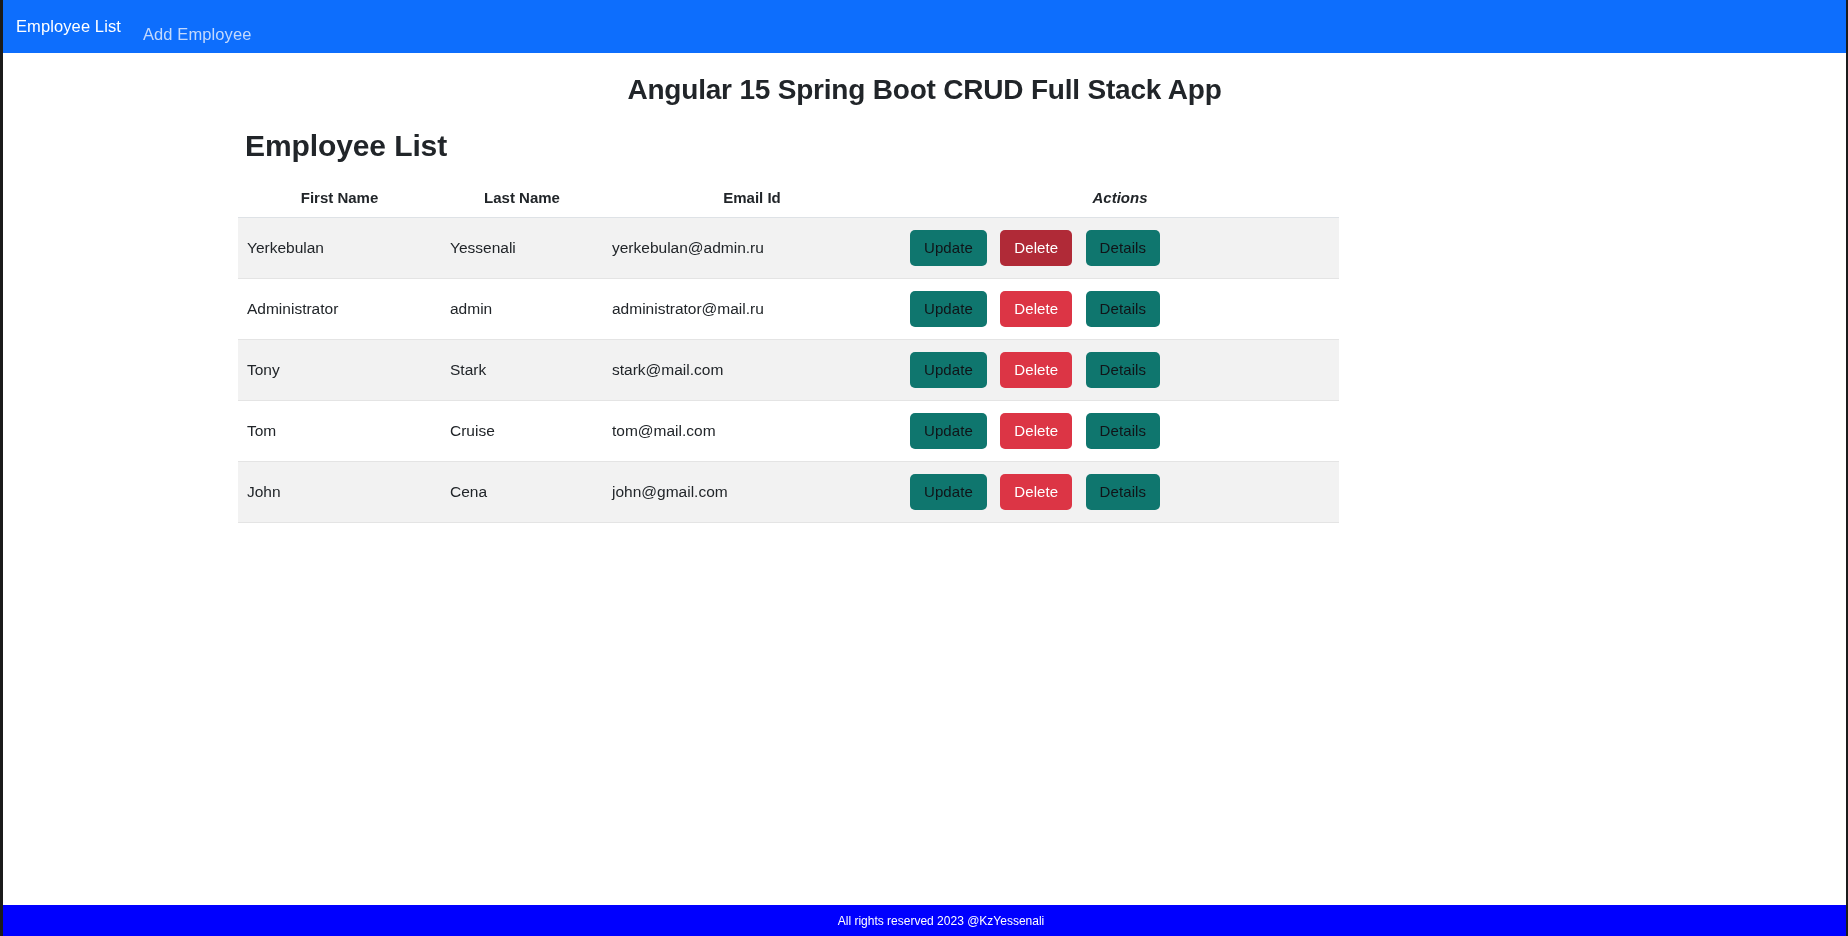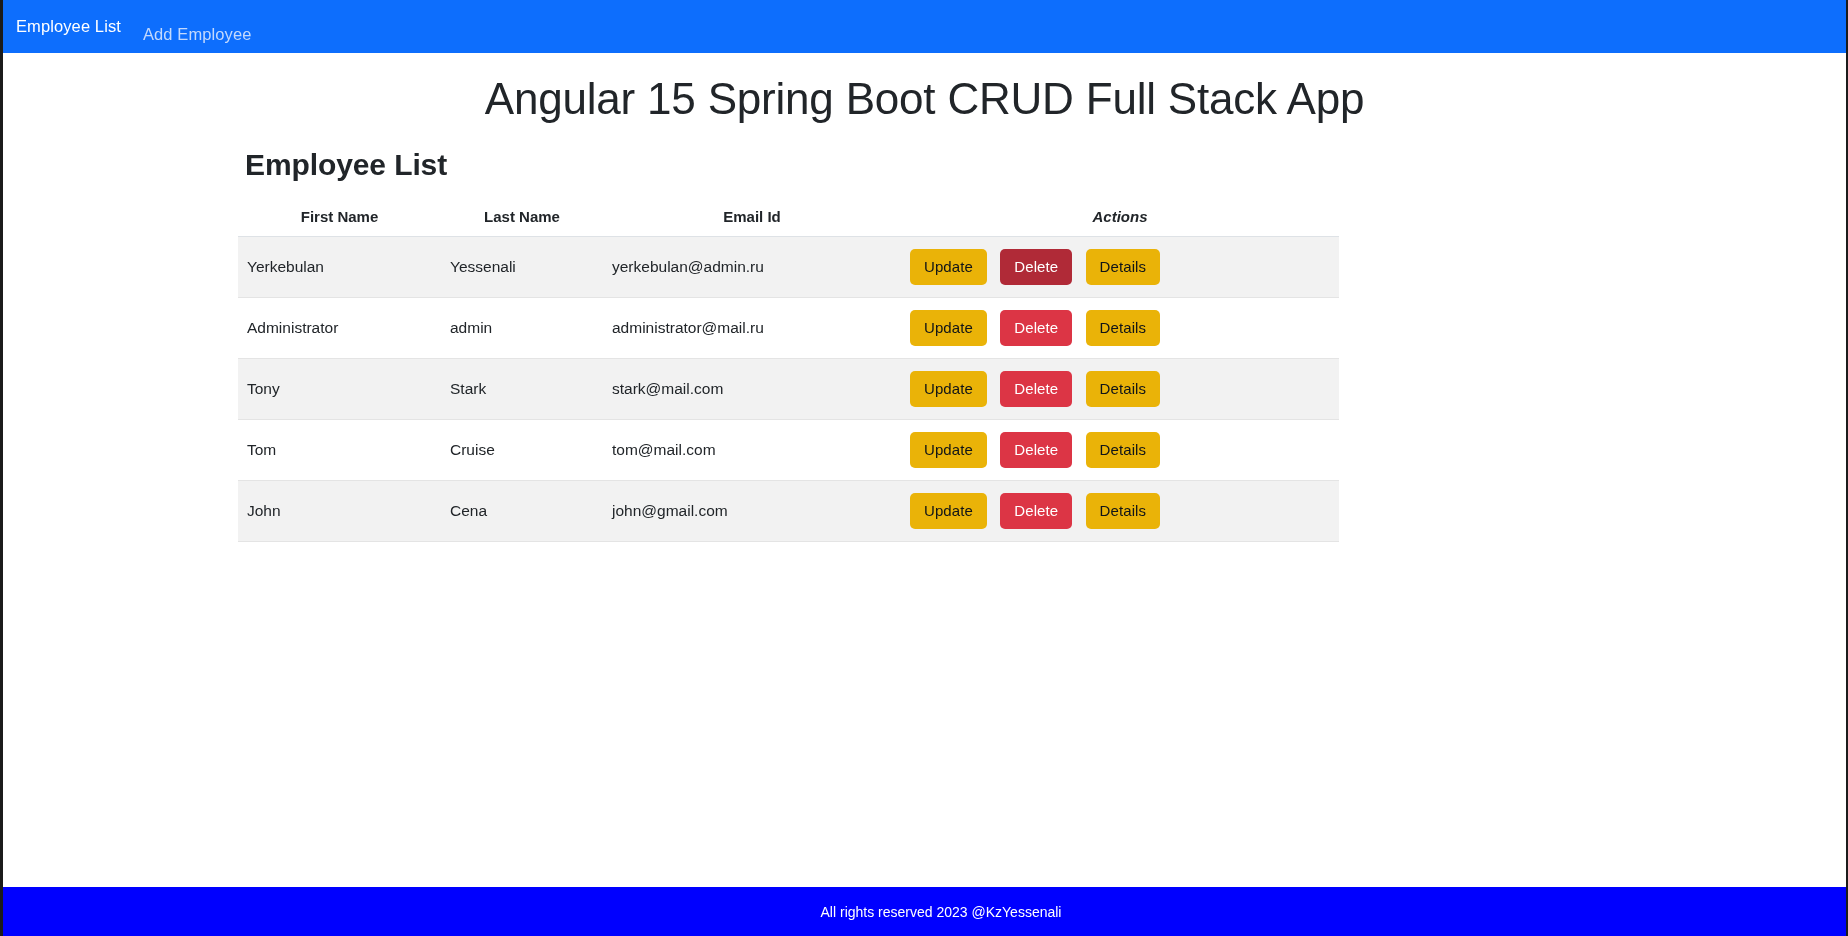--- a/index.html
+++ b/index.html
@@ -44,22 +44,22 @@
   .nav-link.muted  { color: #c3d9fd; margin-top: 15px; }
 
   
   .page-wrap {
     width: 1592px;
     margin: 0 auto;
     padding: 0;
   }
   .app-title {
     text-align: center;
-    font-size: 44px;
-    font-weight: 400;
+    font-size: 28px;
+    font-weight: 700;
     color: #212529;
     margin: 20px 0 0 0;
     letter-spacing: -0.2px;
     line-height: 1.2;
   }
 
   .content {
     width: 1300px;
     margin: 0 0 0 235px;
   }
@@ -114,42 +114,42 @@
     font-family: "Liberation Sans", "DejaVu Sans", sans-serif;
     font-size: 15px;
     line-height: 1;
     padding: 10px 14px 11px 14px;
     margin-right: 9px;
     cursor: pointer;
     letter-spacing: .1px;
   }
   .btn-update,
   .btn-details {
-    background: #eab308;
+    background: #0f766e;
     color: #101418;
   }
   .btn-delete {
     background: #dc3545;
     color: #ffffff;
   }
   tbody tr:nth-child(1) .btn-delete { background: #b02a37; }
 
   
   .footer {
     position: absolute;
     left: 0;
     right: 0;
     bottom: 0;
-    height: 49px;
+    height: 31px;
     background: #0000ff;
     color: #ffffff;
     display: flex;
     align-items: center;
     justify-content: center;
-    font-size: 14px;
+    font-size: 12px;
     padding-left: 33px;
   }
 </style>
 </head>
 <body>
 
 <div class="viewport">
 
   <nav class="navbar">
     <a class="nav-link active" href="#">Employee List</a>

